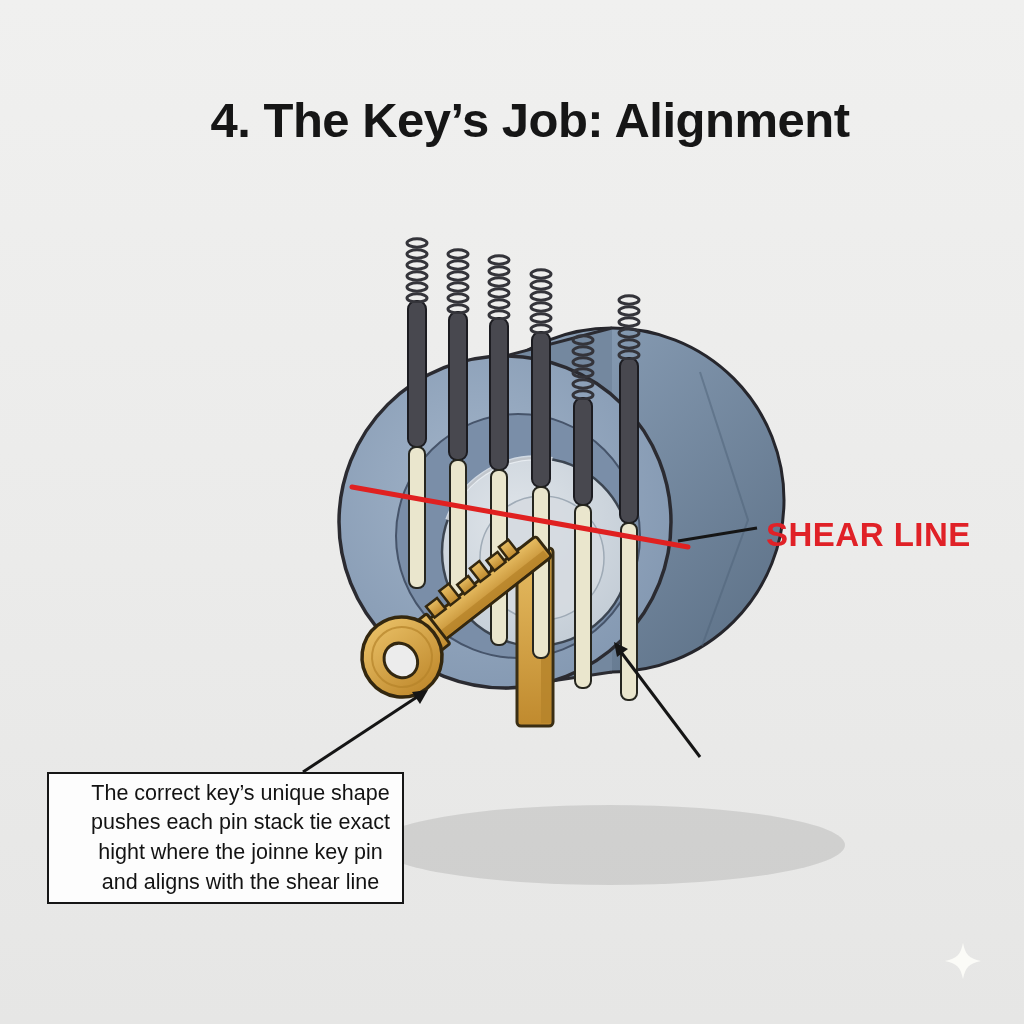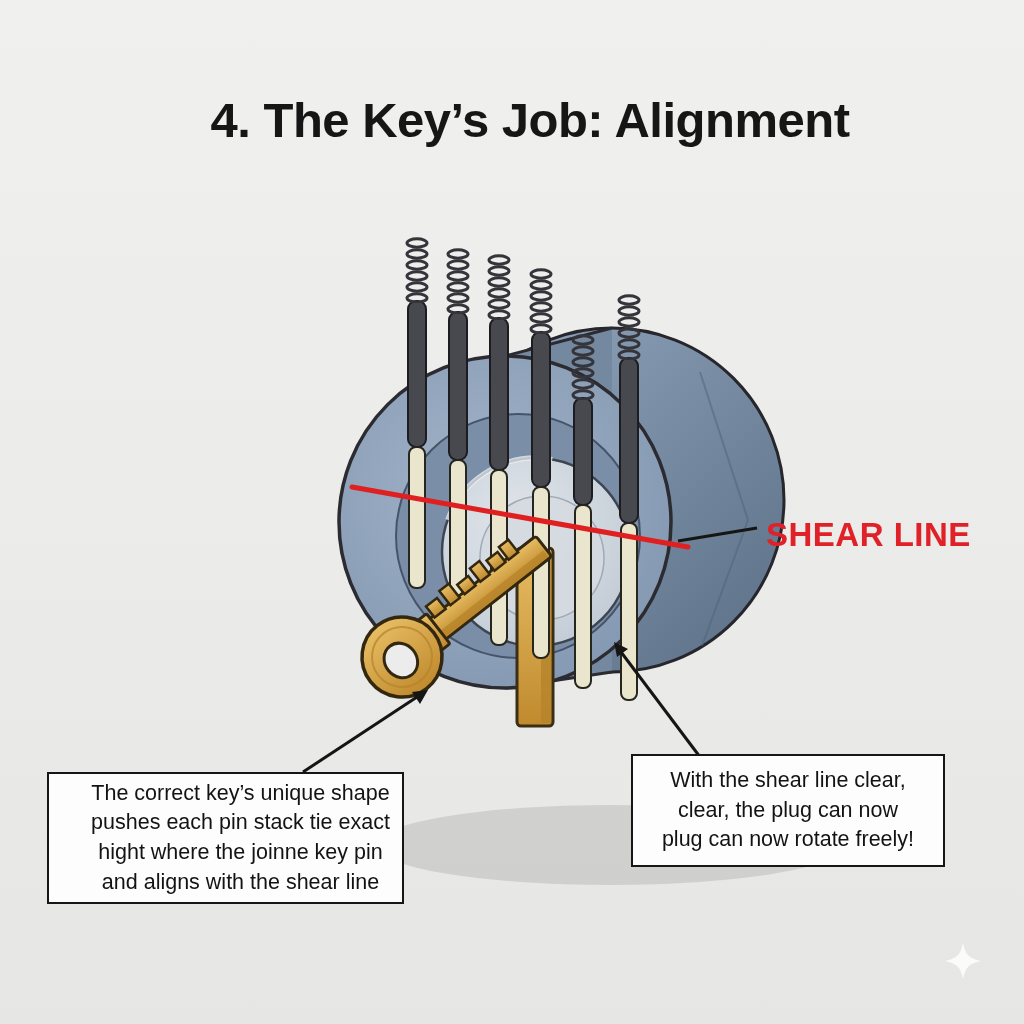--- a/index.html
+++ b/index.html
@@ -191,19 +191,14 @@
 
   <div class="shear-label">SHEAR LINE</div>
 
   <div class="callout callout-left">
     <span>The correct key’s unique shape
 pushes each pin stack tie exact
 hight where the joinne key pin
 and aligns with the shear line</span>
   </div>
 
-  <div class="callout callout-right">
-    <span>With the shear line clear,
-clear, the plug can now
-plug can now rotate freely!</span>
-  </div>
 
 </div>
 
 </body></html>

